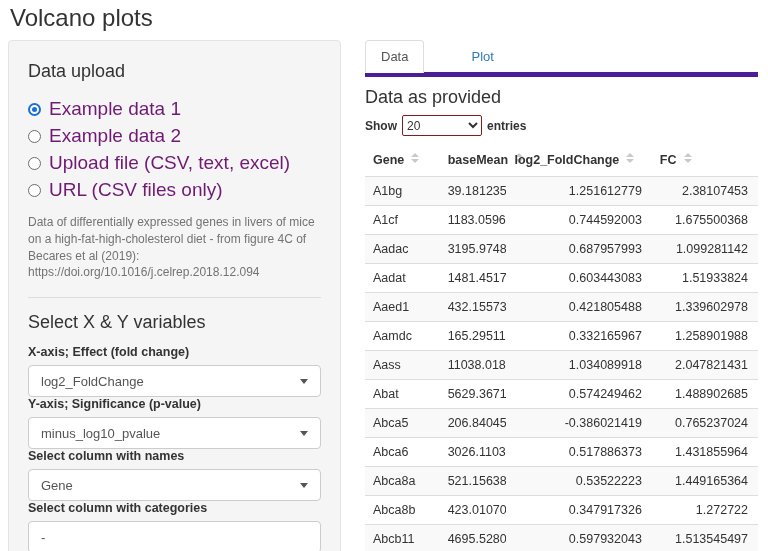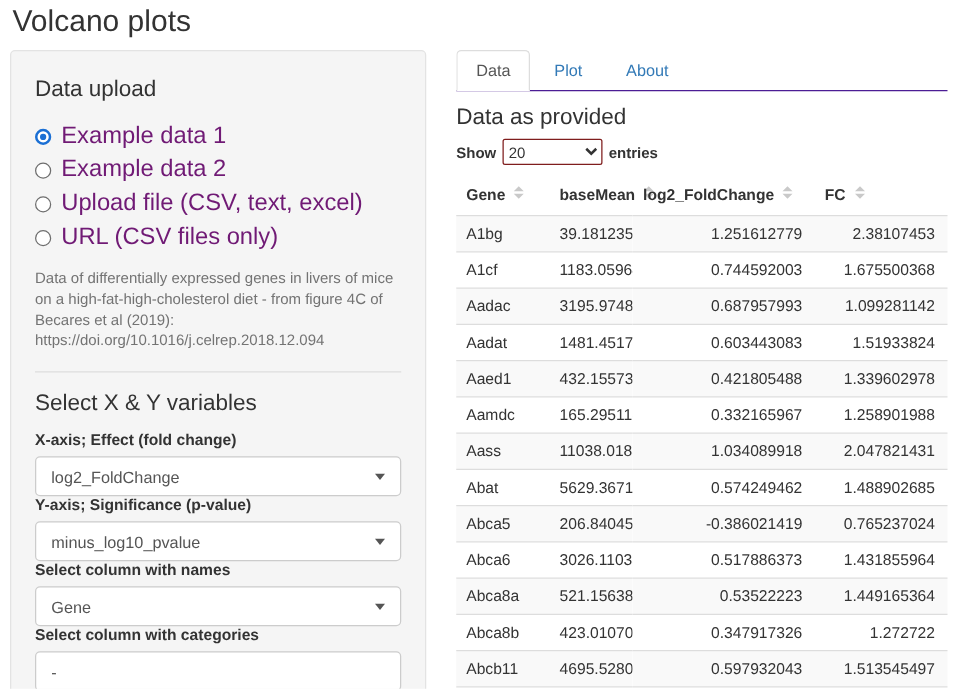--- a/index.html
+++ b/index.html
@@ -52,21 +52,21 @@
   }
   .select-value { font-size: 13px; color: #555; }
   .caret-down {
     width: 0; height: 0;
     border-left: 4px solid transparent; border-right: 4px solid transparent;
     border-top: 5px solid #555;
   }
 
   
   .main { flex: 1; min-width: 0; }
-  .nav-tabs { display: flex; border-bottom: 1px solid #4c1d95; }
+  .nav-tabs { display: flex; border-bottom: 5px solid #4c1d95; gap: 28px; }
   .tab {
     font-size: 13px; padding: 8px 15px; margin-right: 3px; margin-bottom: -1px;
     cursor: pointer; border: 1px solid transparent; border-radius: 4px 4px 0 0;
   }
   .tab.active { background: #fff; border-color: #ddd #ddd #fff #ddd; color: #555; cursor: default; }
   .tab.inactive { color: #337ab7; }
 
   .table-heading { font-size: 18px; font-weight: 400; color: #333; margin: 10px 0 7px 0; }
 
   .length-control { font-size: 12px; font-weight: 700; color: #333; margin-bottom: 8px; display: flex; align-items: center; }
@@ -172,21 +172,20 @@
           </div>
         </div>
 
       </div>
     </div>
 
     <div class="main">
       <div class="nav-tabs">
         <div class="tab active">Data</div>
         <div class="tab inactive">Plot</div>
-        <div class="tab inactive">About</div>
       </div>
 
       <h2 class="table-heading">Data as provided</h2>
 
       <div class="length-control">
         <span>Show</span>
         <select class="entries-select">
           <option>20</option>
         </select>
         <span>entries</span>

